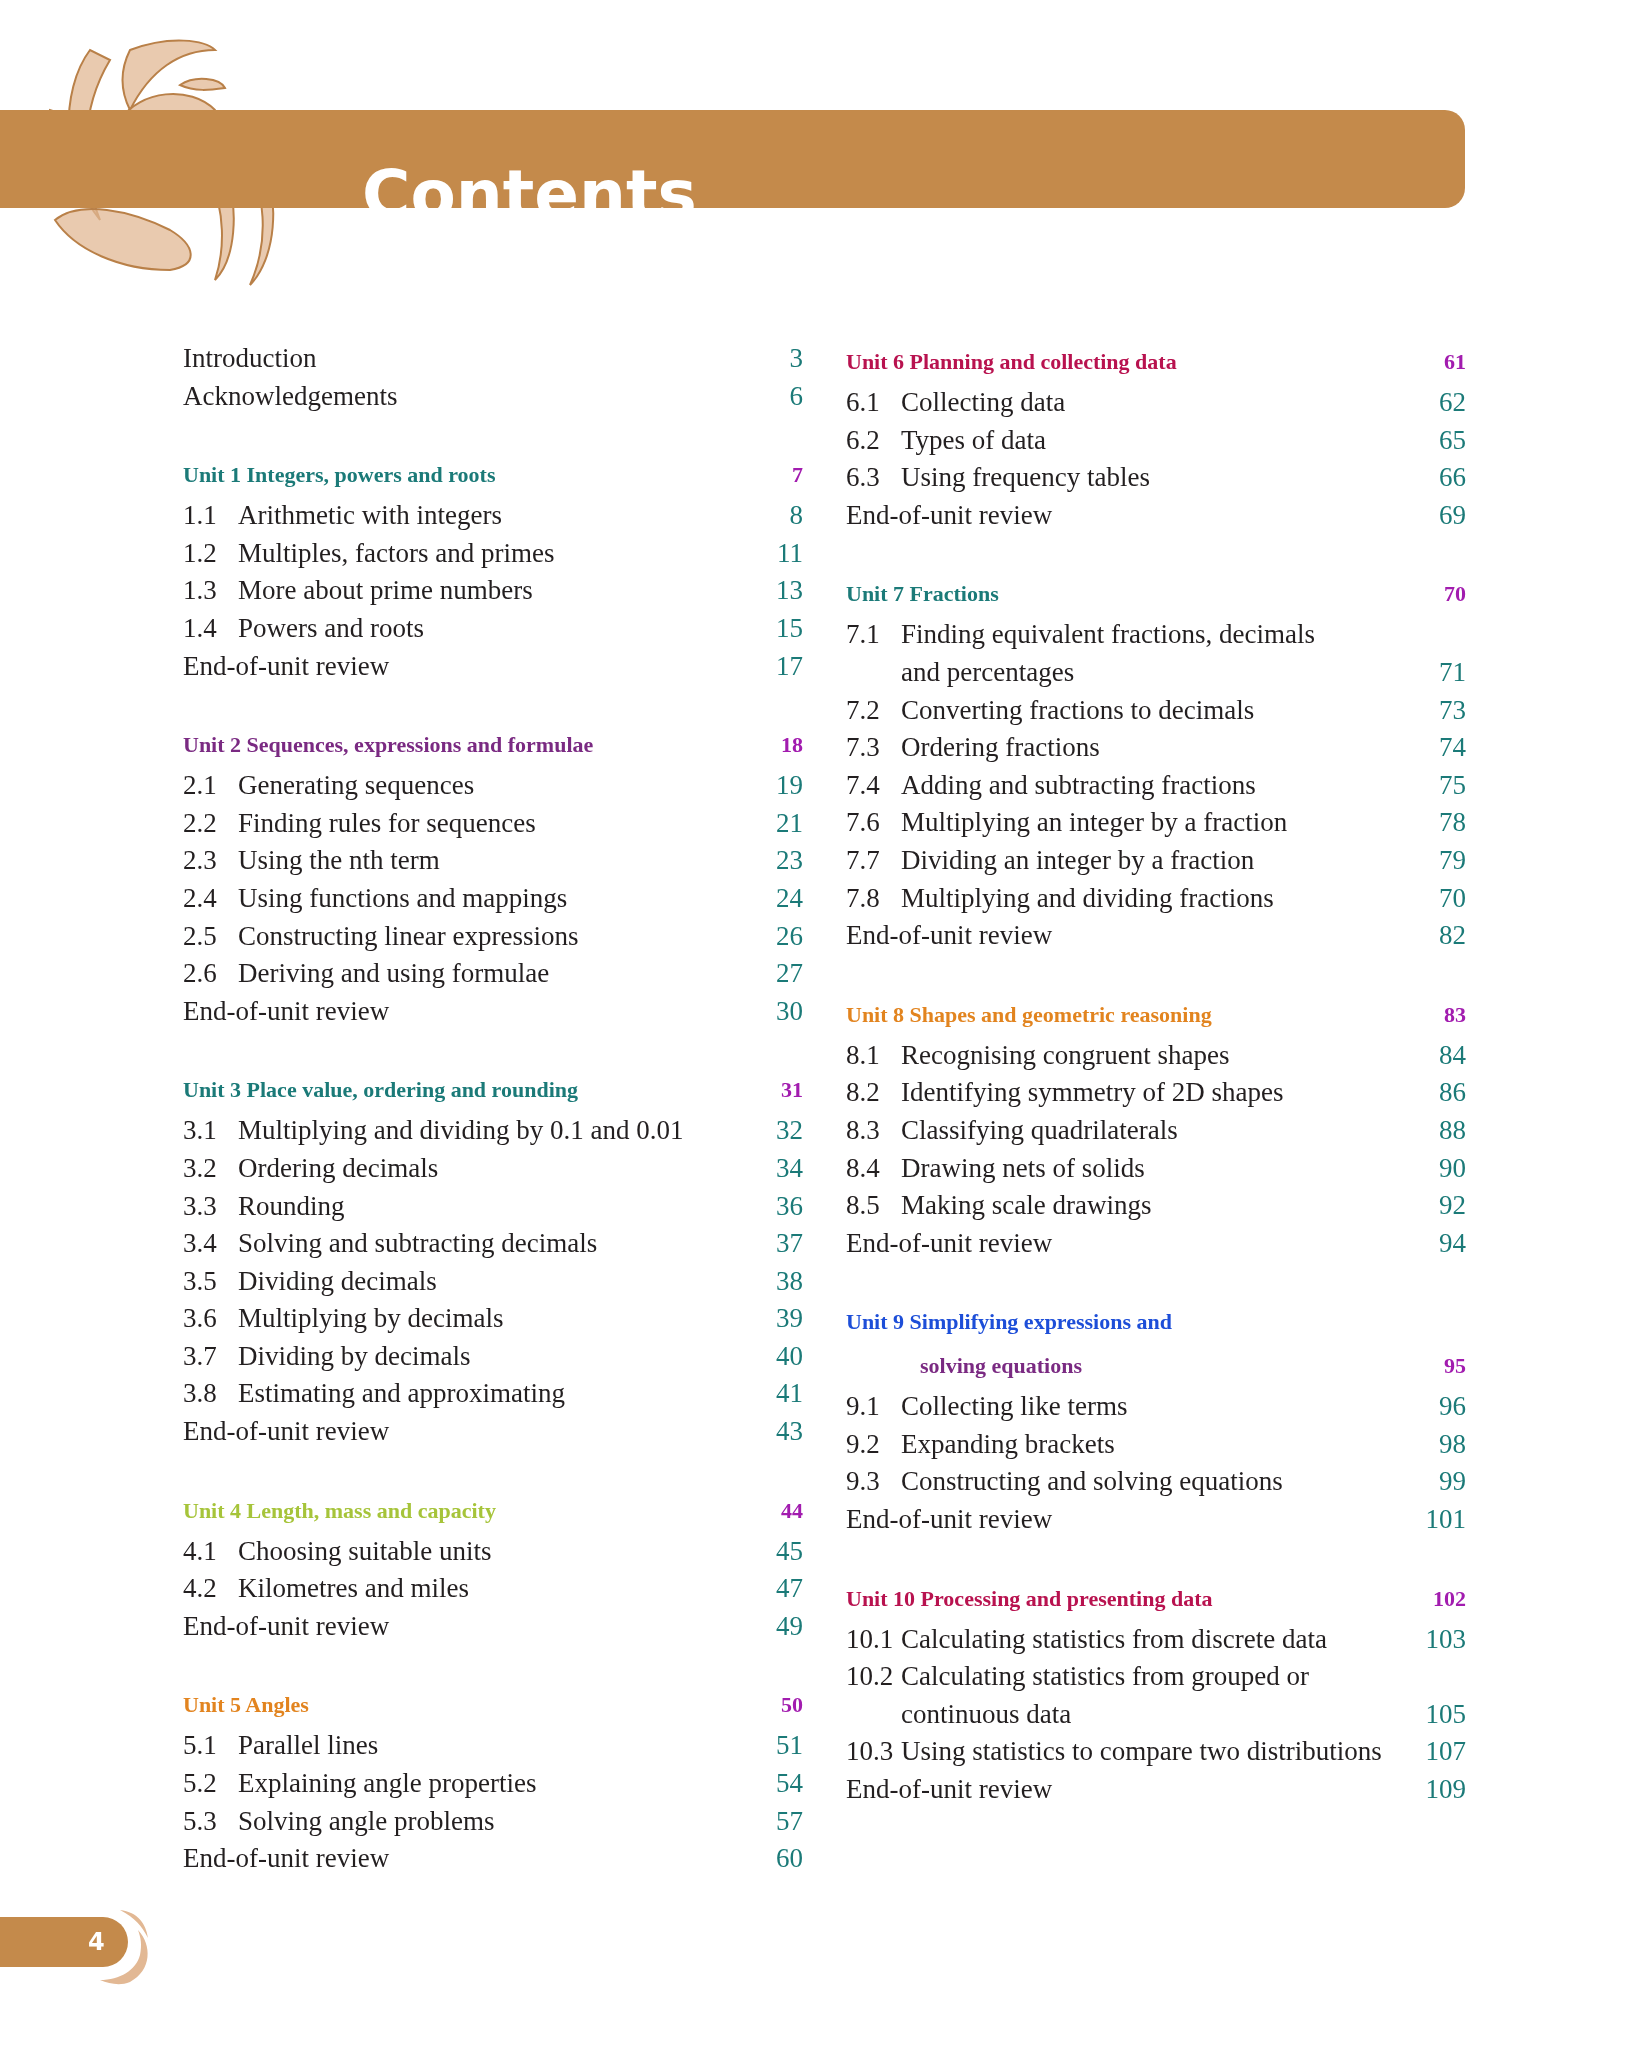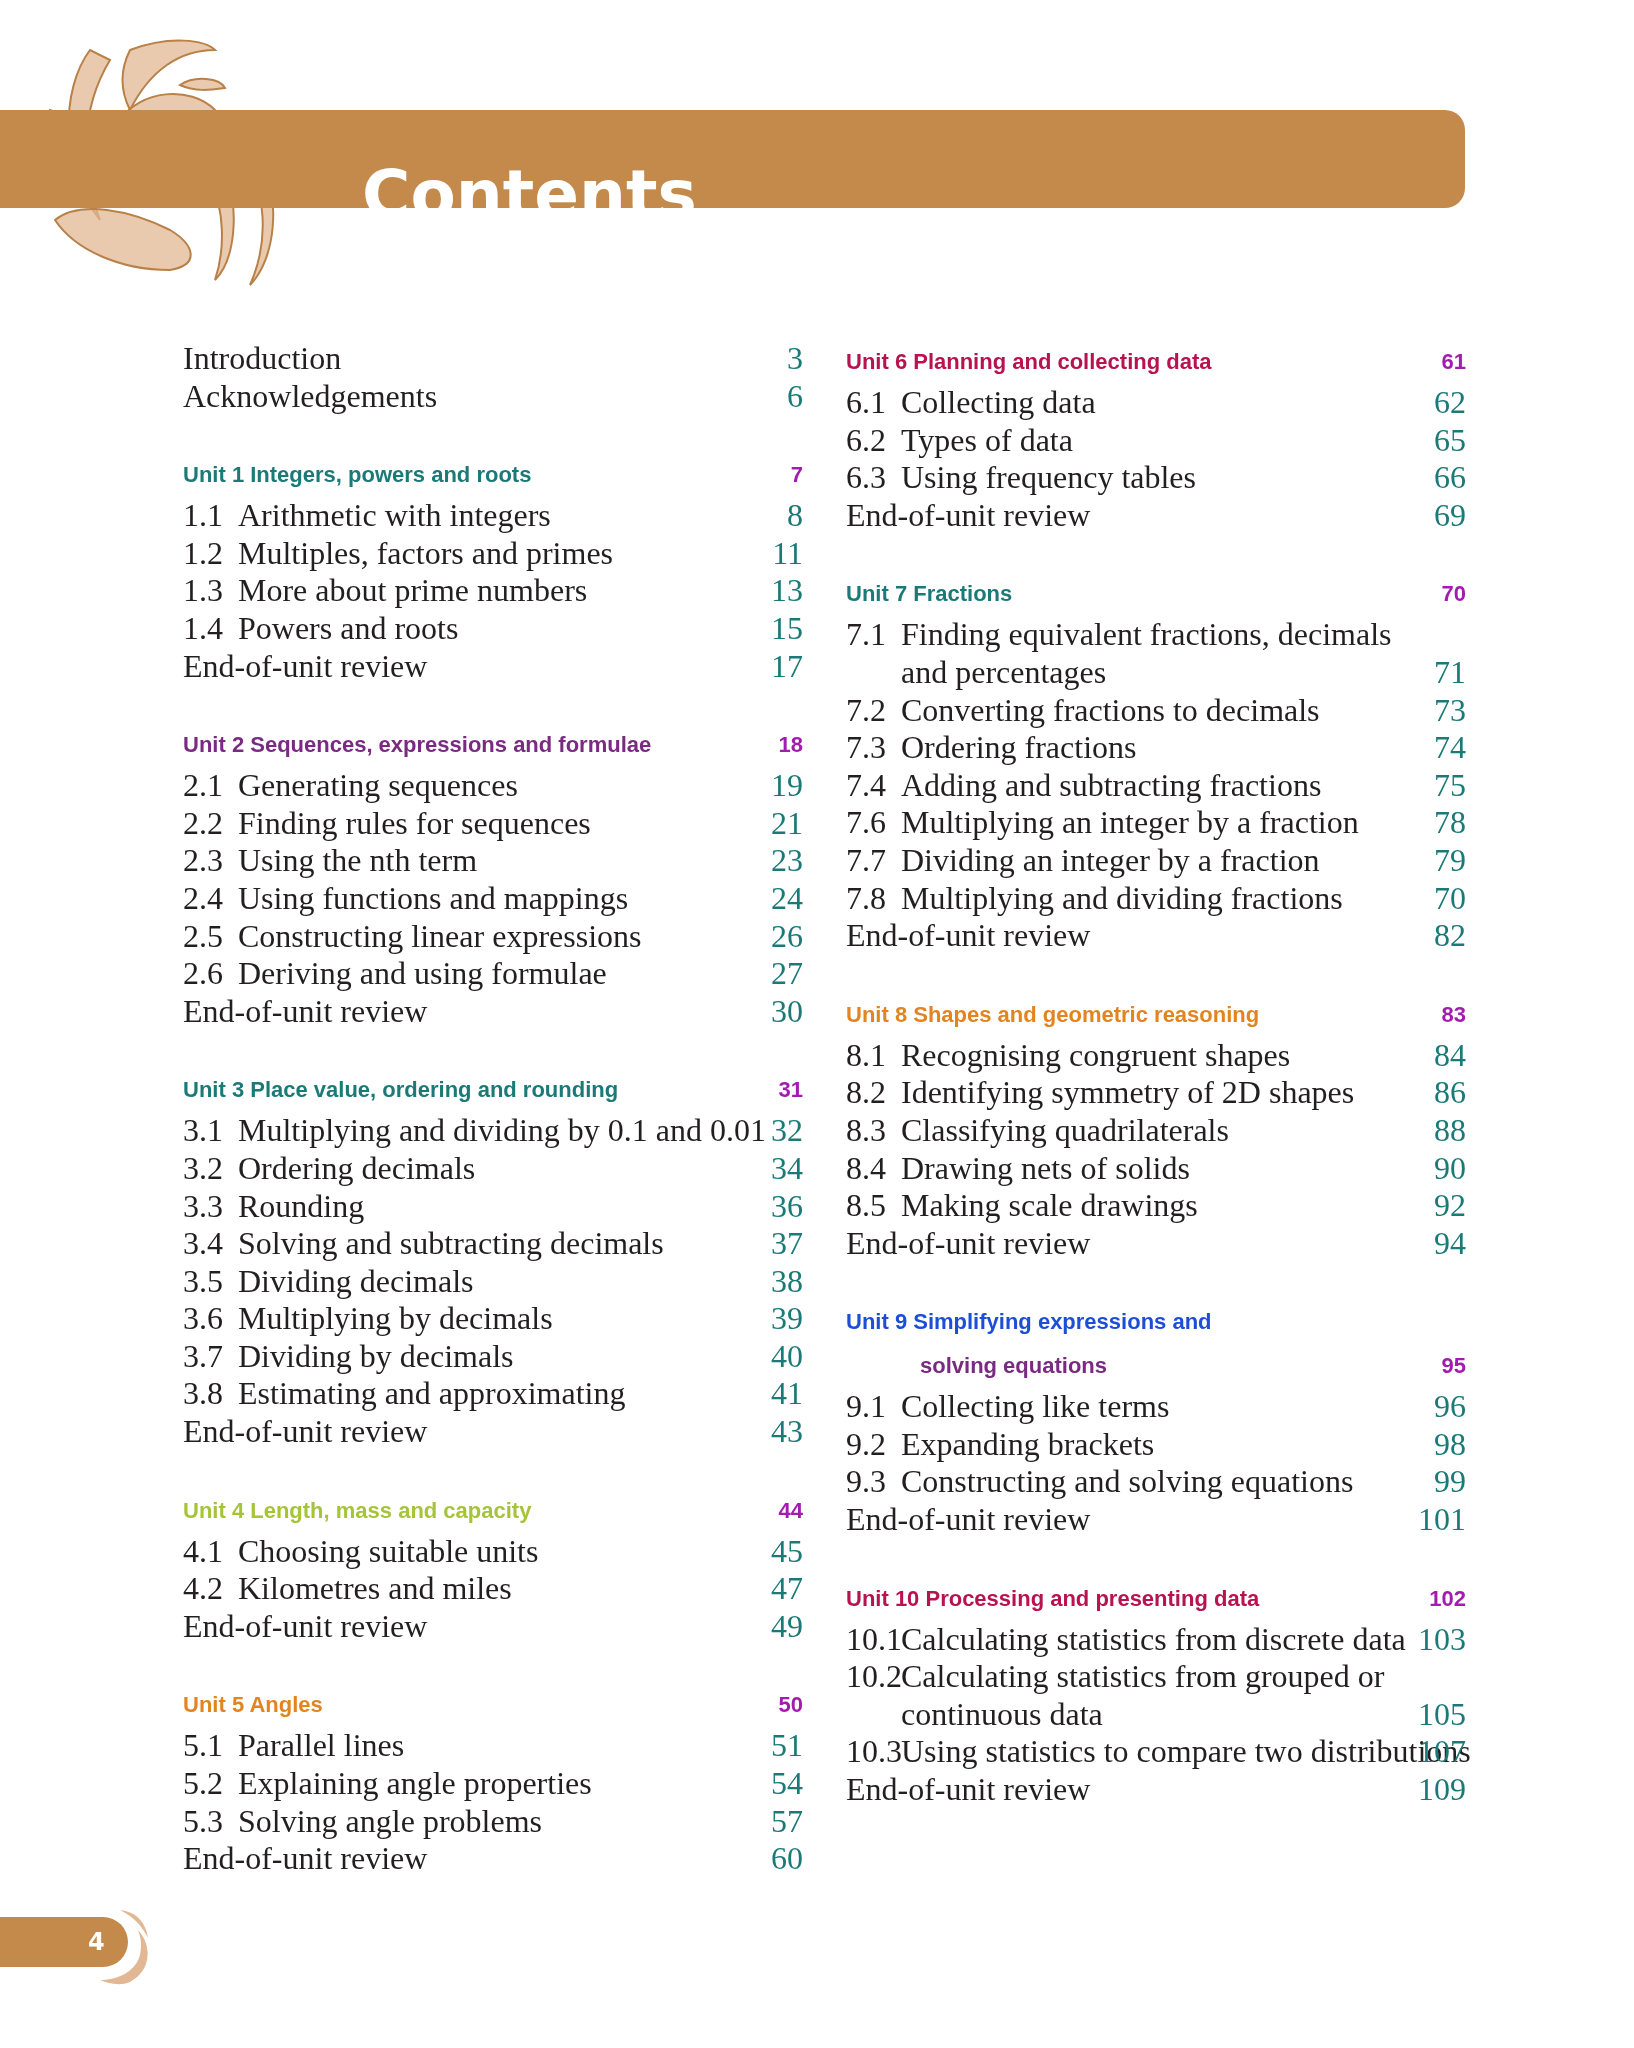--- a/index.html
+++ b/index.html
@@ -3,25 +3,25 @@
 <meta charset="utf-8">
 <style>
   html, body { margin: 0; padding: 0; background: #ffffff; }
   body { width: 1634px; height: 2048px; position: relative; overflow: hidden; font-family: "Liberation Serif", serif; }
   .swirl { position: absolute; left: 20px; top: 30px; width: 340px; height: 280px; }
   .header-band { position: absolute; left: 0; top: 110px; width: 1465px; height: 98px; background: #c48a4b; border-radius: 0 20px 20px 0; }
   .header-title { position: absolute; left: 362px; top: 110px; height: 98px; line-height: 98px; color: #ffffff; font-family: "DejaVu Sans", sans-serif; font-weight: bold; font-size: 66px; letter-spacing: 0px; margin-top: 36px; }
   .col { position: absolute; top: 340px; width: 620px; }
   .col.left { left: 183px; }
   .col.right { left: 846px; }
-  .row { position: relative; height: 37.6px; line-height: 37.6px; font-size: 32px; color: #231f20; white-space: nowrap; }
+  .row { position: relative; height: 37.6px; line-height: 37.6px; font-size: 27px; color: #231f20; white-space: nowrap; }
   .row .num { display: inline-block; width: 55px; }
   .row .page { position: absolute; right: 0; top: 0; color: #1b7a78; }
   .row.cont .txt { padding-left: 55px; }
-  .unit { position: relative; height: 44px; line-height: 44px; font-family: Liberation Sans, sans-serif; font-weight: bold; font-size: 22px; white-space: nowrap; }
+  .unit { position: relative; height: 44px; line-height: 44px; font-family: Liberation Serif, serif; font-weight: bold; font-size: 22px; white-space: nowrap; }
   .unit .page { position: absolute; right: 0; top: 0; color: #a21caf; }
   .unit.l2 .txt { padding-left: 74px; }
   .gap { height: 38px; }
   .footer-band { position: absolute; left: 0; top: 1917px; width: 128px; height: 50px; background: #c48a4b; border-radius: 0 25px 25px 0; }
   .footer-num { position: absolute; left: 88px; top: 1917px; height: 50px; line-height: 50px; color: #ffffff; font-family: "DejaVu Sans", sans-serif; font-weight: bold; font-size: 24px; }
   .footer-swirl { position: absolute; left: 80px; top: 1900px; width: 80px; height: 90px; }
 </style>
 </head>
 <body>
 

